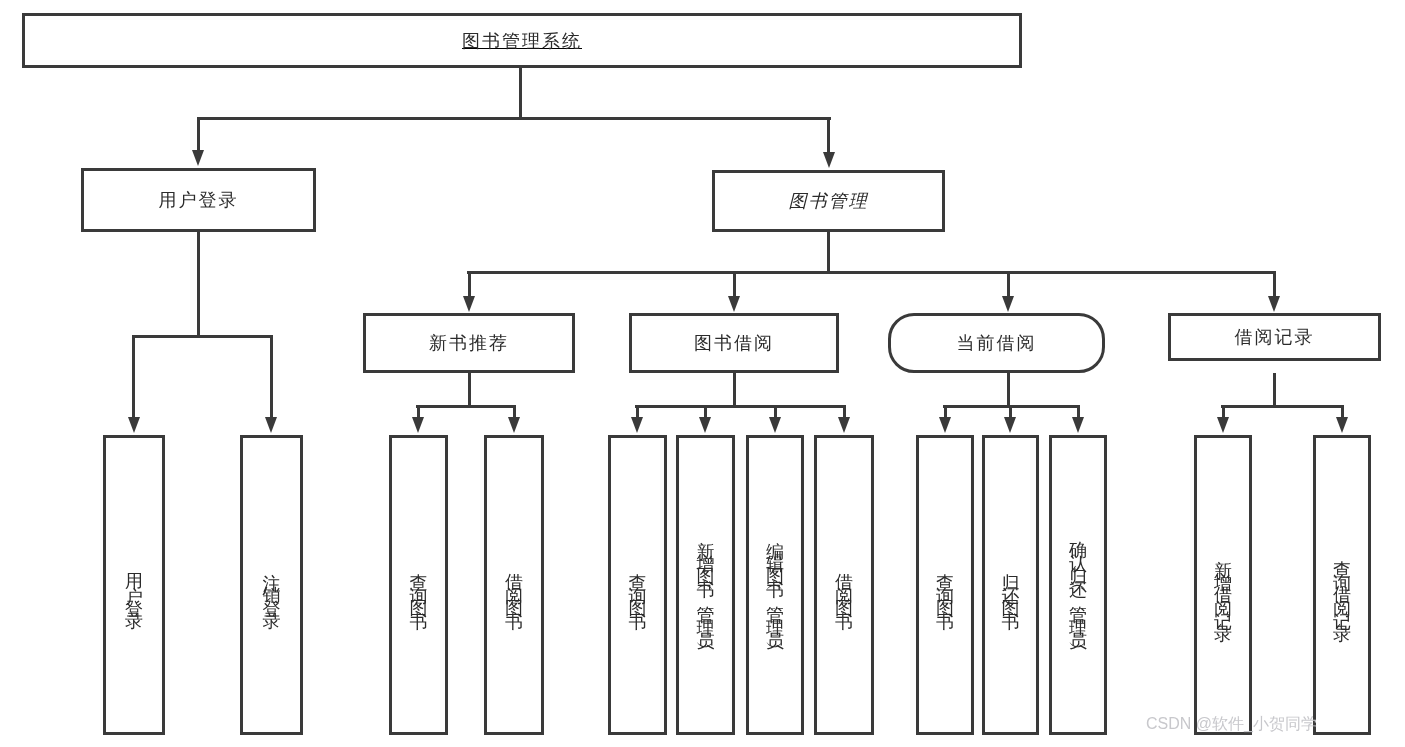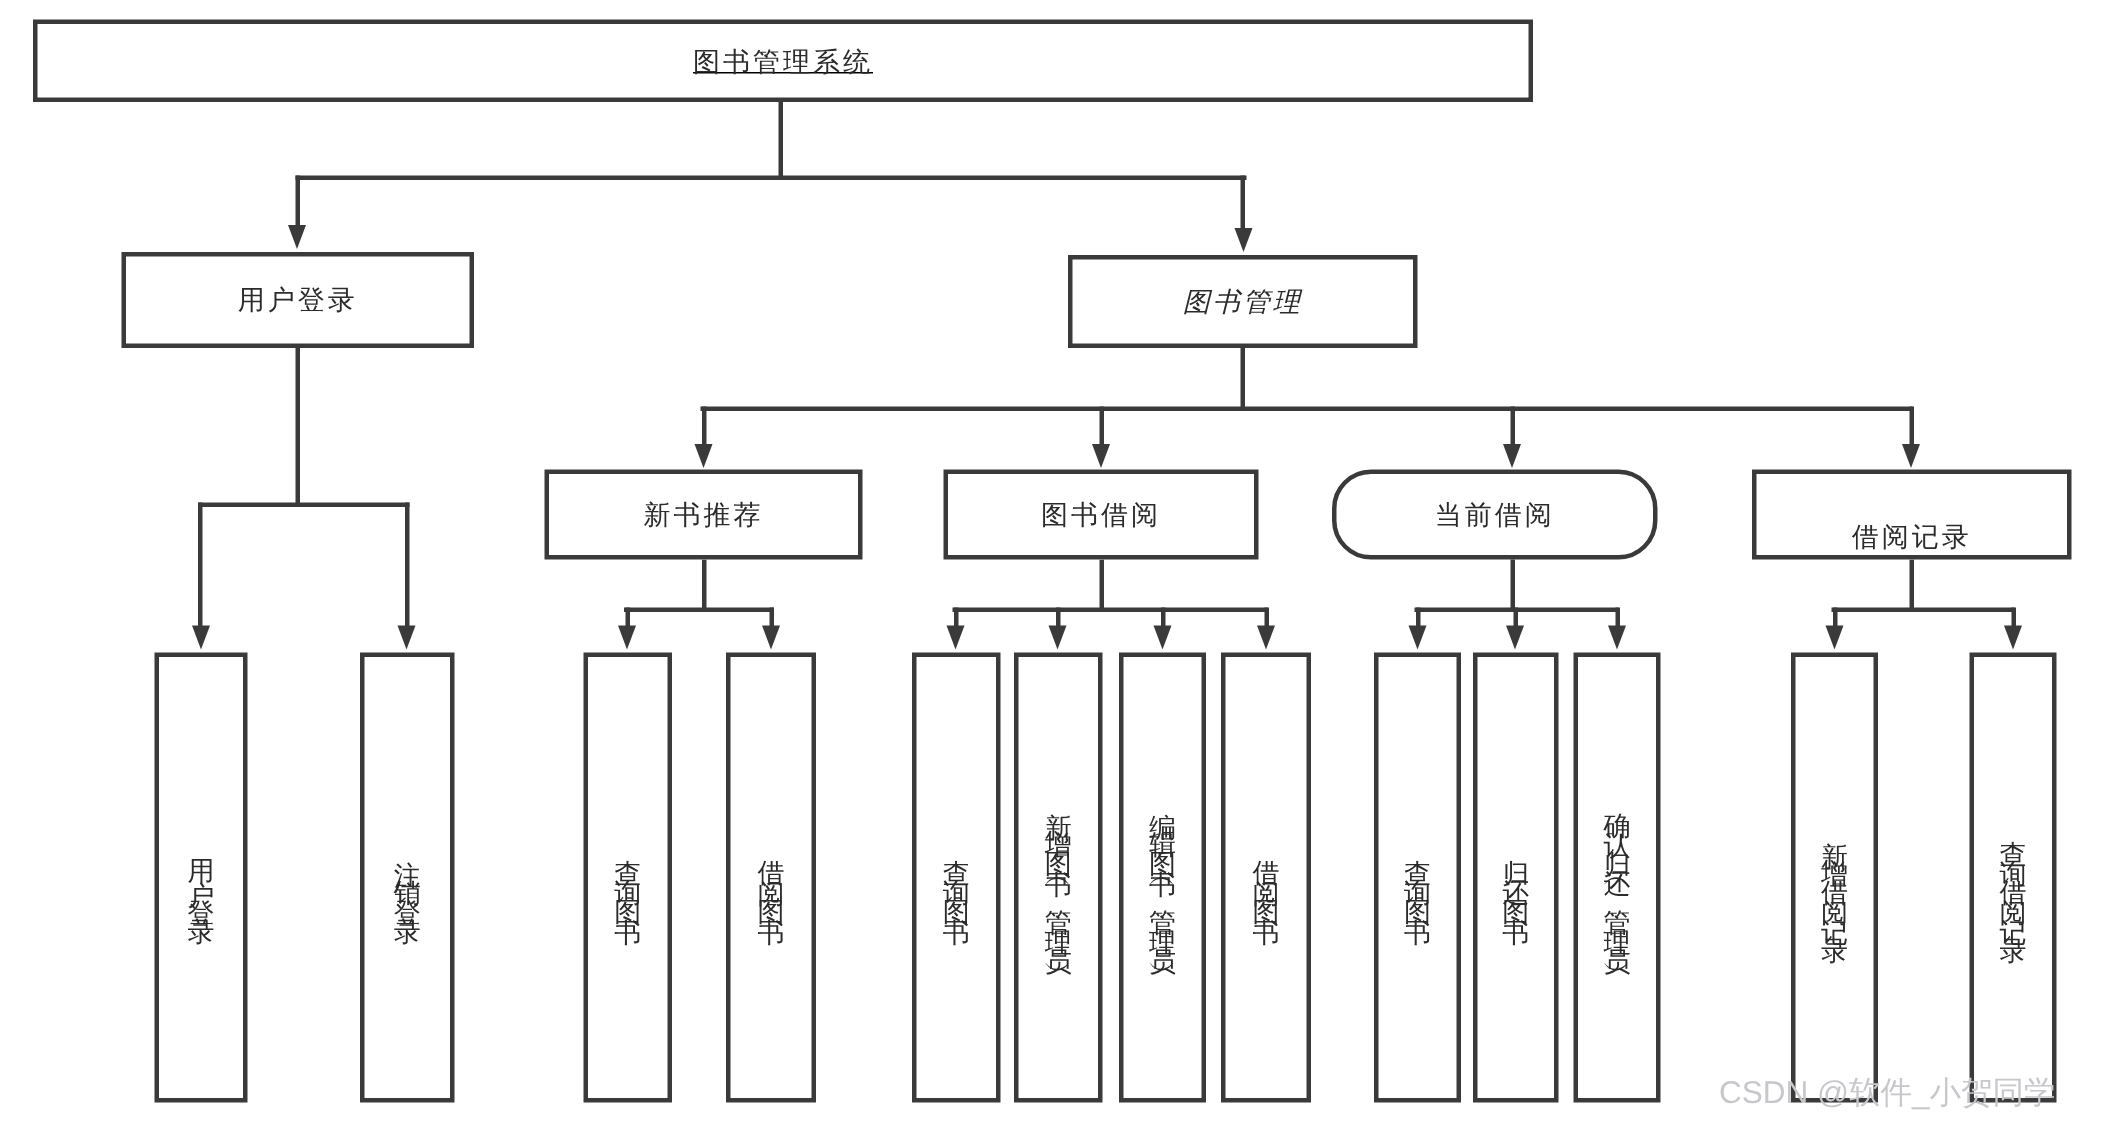--- a/index.html
+++ b/index.html
@@ -57,21 +57,21 @@
     height: 0;
     border-left: 6px solid transparent;
     border-right: 6px solid transparent;
     border-top: 16px solid var(--color-line, #3a3a3a);
     z-index: 1;
   }
   .watermark {
     position: absolute;
     left: 1146px;
     top: 714px;
-    font-size: 21px;
+    font-size: 16px;
     color: var(--color-watermark, #c8c8cc);
     white-space: nowrap;
     z-index: 3;
   }
 </style>
 </head>
 <body>
 
 <div class="canvas">
 
@@ -114,21 +114,21 @@
 
   <div class="box" style="left:363px; top:313px; width:212px; height:60px;">
     <span class="hlabel">新书推荐</span>
   </div>
   <div class="box" style="left:629px; top:313px; width:210px; height:60px;">
     <span class="hlabel">图书借阅</span>
   </div>
   <div class="box" style="left:888px; top:313px; width:217px; height:60px;border-radius:26px;">
     <span class="hlabel">当前借阅</span>
   </div>
-  <div class="box" style="left:1168px; top:313px; width:213px; height:60px;align-items:flex-end;">
+  <div class="box" style="left:1168px; top:313px; width:213px; height:48px;">
     <span class="hlabel">借阅记录</span>
   </div>
 
   <div class="vline" style="left:468px; top:373px; height:35px;"></div>
   <div class="vline" style="left:733px; top:373px; height:35px;"></div>
   <div class="vline" style="left:1007px; top:373px; height:35px;"></div>
   <div class="vline" style="left:1273px; top:373px; height:35px;"></div>
 
   <div class="hline" style="left:416px; top:405px; width:100px;"></div>
   <div class="hline" style="left:635px; top:405px; width:210px;"></div>

